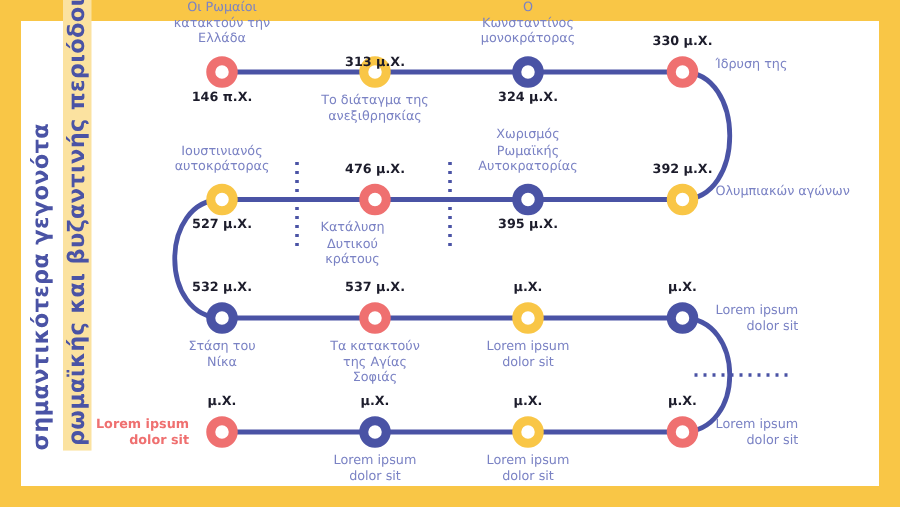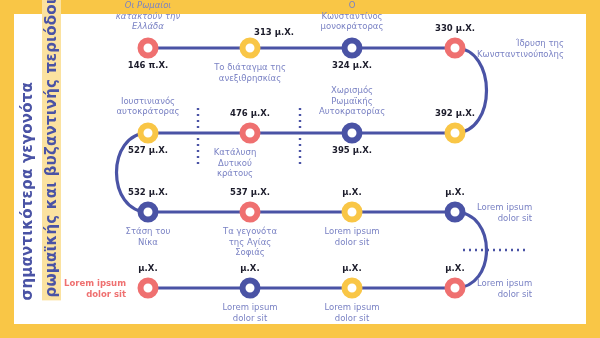--- a/index.html
+++ b/index.html
@@ -147,43 +147,42 @@
     <g stroke="#4a53a5" stroke-width="2.4" stroke-linecap="butt" stroke-dasharray="2 4">
       <line x1="198" y1="108" x2="198" y2="166"></line>
       <line x1="300" y1="108" x2="300" y2="166"></line>
       <line x1="463" y1="250" x2="527" y2="250"></line>
     </g>
   </svg>
 
   <div id="nodes-layer">
       <div class="node red" style="left: 148px; top: 48px;"></div>
       <div class="year" style="left: 148px; top: 61px;">146 π.Χ.</div>
-      <div class="caption" style="left: 148px; top: 0.2px; font-style: italic;">
+      <div class="caption" style="left: 148px; top: 0.2px;">
         <div>Οι Ρωμαίοι</div>
         <div>κατακτούν την</div>
         <div>Ελλάδα</div>
       </div>
       <div class="node yellow" style="left: 250px; top: 48px;"></div>
-      <div class="year" style="left: 250px; top: 28px; margin-left: 24px;">313 μ.Χ.</div>
+      <div class="year" style="left: 250px; top: 38px;">313 μ.Χ.</div>
       <div class="caption" style="left: 250px; top: 62px;">
         <div>Το διάταγμα της</div>
         <div>ανεξιθρησκίας</div>
       </div>
       <div class="node blue" style="left: 352px; top: 48px;"></div>
       <div class="year" style="left: 352px; top: 61px;">324 μ.Χ.</div>
       <div class="caption" style="left: 352px; top: 0.2px;">
         <div>Ο</div>
         <div>Κωνσταντίνος</div>
         <div>μονοκράτορας</div>
       </div>
       <div class="node red" style="left: 455px; top: 48px;"></div>
       <div class="year" style="left: 455px; top: 24px;">330 μ.Χ.</div>
       <div class="caption left-align" style="left: 477px; top: 38.4px;">
         <div>Ίδρυση της</div>
-        <div>Κωνσταντινούπολης</div>
       </div>
       <div class="node yellow" style="left: 148px; top: 133px;"></div>
       <div class="year" style="left: 148px; top: 146px;">527 μ.Χ.</div>
       <div class="caption" style="left: 148px; top: 95.8px;">
         <div>Ιουστινιανός</div>
         <div>αυτοκράτορας</div>
       </div>
       <div class="node red" style="left: 250px; top: 133px;"></div>
       <div class="year" style="left: 250px; top: 109px;">476 μ.Χ.</div>
       <div class="caption" style="left: 235px; top: 147px;">
@@ -194,31 +193,32 @@
       <div class="node blue" style="left: 352px; top: 133px;"></div>
       <div class="year" style="left: 352px; top: 146px;">395 μ.Χ.</div>
       <div class="caption" style="left: 352px; top: 85.2px;">
         <div>Χωρισμός</div>
         <div>Ρωμαϊκής</div>
         <div>Αυτοκρατορίας</div>
       </div>
       <div class="node yellow" style="left: 455px; top: 133px;"></div>
       <div class="year" style="left: 455px; top: 109px;">392 μ.Χ.</div>
       <div class="caption left-align" style="left: 477px; top: 123.4px;">
+        <div>Ολυμπιακών αγώνων</div>
       </div>
       <div class="node blue" style="left: 148px; top: 212px;"></div>
       <div class="year" style="left: 148px; top: 188px; text-align: center;">532 μ.Χ.</div>
       <div class="caption" style="left: 148px; top: 226px;">
         <div>Στάση του</div>
         <div>Νίκα</div>
       </div>
       <div class="node red" style="left: 250px; top: 212px;"></div>
       <div class="year" style="left: 250px; top: 188px;">537 μ.Χ.</div>
       <div class="caption" style="left: 250px; top: 226px;">
-        <div>Τα γεγονότα</div>
+        <div>Τα κατακτούν</div>
         <div>της Αγίας</div>
         <div>Σοφιάς</div>
       </div>
       <div class="node yellow" style="left: 352px; top: 212px;"></div>
       <div class="year" style="left: 352px; top: 188px;">μ.Χ.</div>
       <div class="caption" style="left: 352px; top: 226px;">
         <div>Lorem ipsum</div>
         <div>dolor sit</div>
       </div>
       <div class="node blue" style="left: 455px; top: 212px;"></div>

